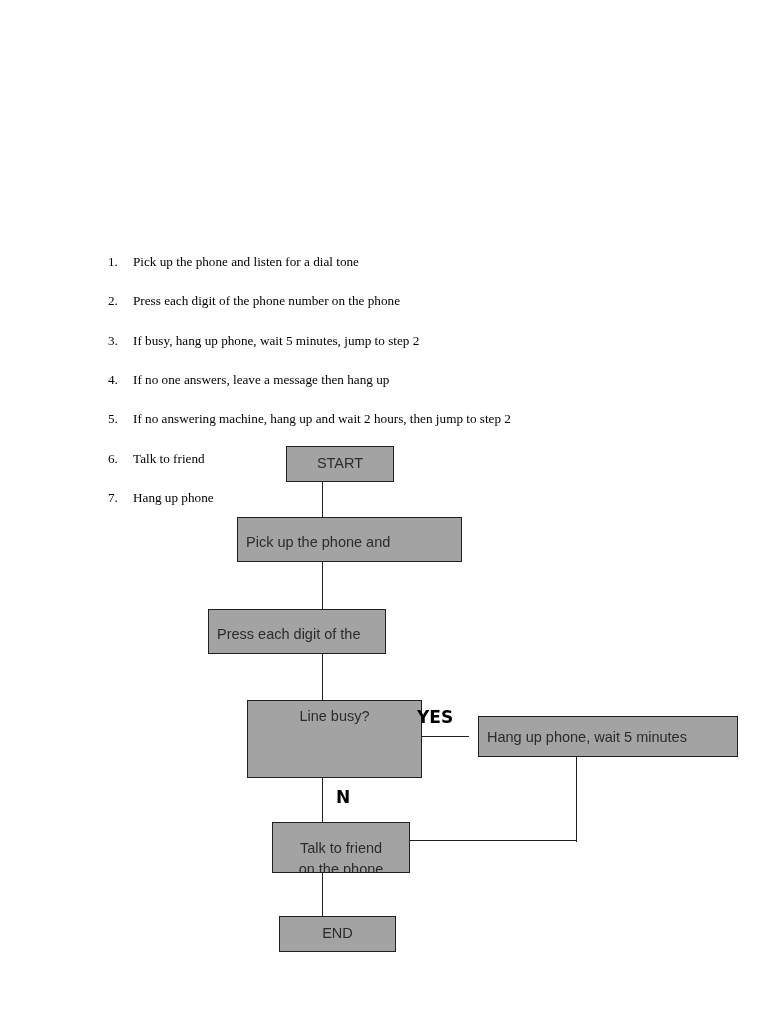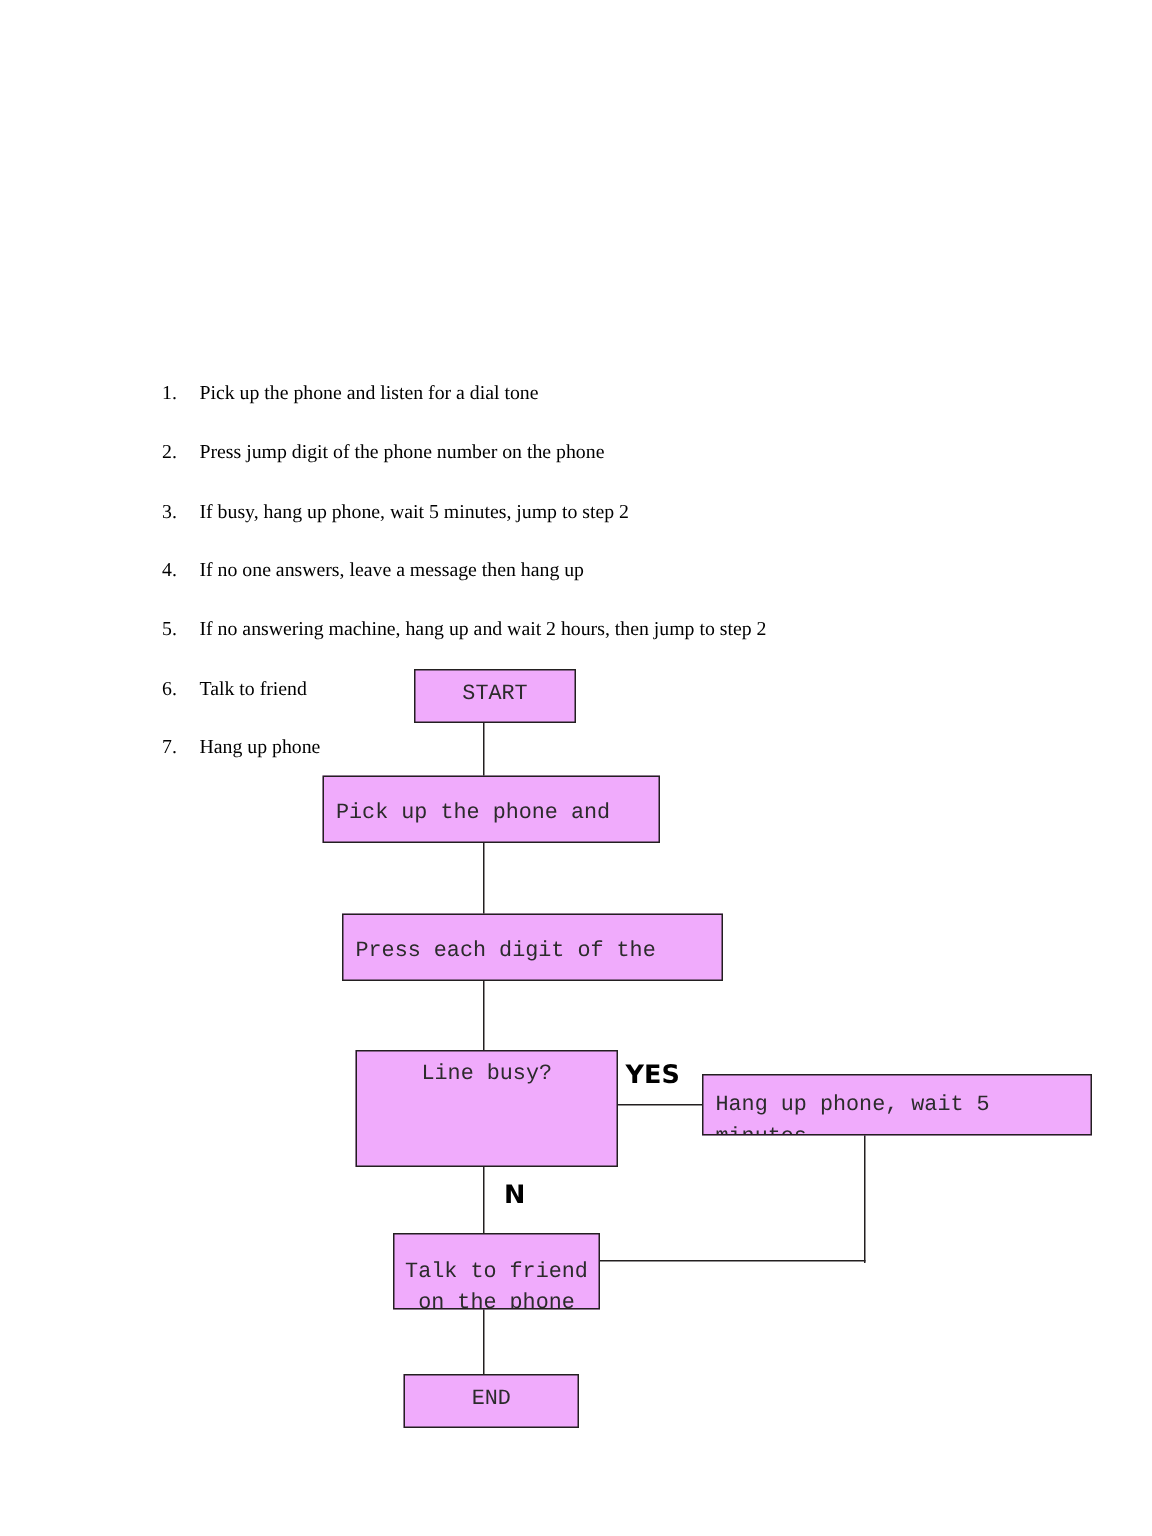--- a/index.html
+++ b/index.html
@@ -76,49 +76,50 @@
     position: absolute;
     left: 0;
     top: 0;
     width: 768px;
     height: 1024px;
   }
   .node {
     position: absolute;
     box-sizing: border-box;
     border: 1.3px solid #231f20;
-    background: #f0abfc;
+    background: #a3a3a3;
     overflow: hidden;
-    font-family: Liberation Mono, monospace;
+    font-family: Liberation Sans, sans-serif;
     color: #2b2b2b;
     z-index: 3;
+    margin-left: 10px;
   }
   .node .txt {
     position: absolute;
     left: 0;
     width: 100%;
     font-size: 14.5px;
     line-height: 1.42;
     white-space: pre-line;
   }
   .node.center .txt { text-align: center; }
   .node.leftpad .txt {
     text-align: left;
     left: 8px;
     width: calc(100% - 10px);
   }
 
   
   #node-start   { left: 276px; top: 446px; width: 108px; height: 36px; }
   #node-start .txt { top: 6px; }
 
-  #node-pickup  { left: 215px; top: 517px; width: 225px; height: 45px; }
+  #node-pickup  { left: 227px; top: 517px; width: 225px; height: 45px; }
   #node-pickup .txt { top: 14px; }
 
-  #node-press   { left: 228px; top: 609px; width: 254px; height: 45px; }
+  #node-press   { left: 198px; top: 609px; width: 178px; height: 45px; }
   #node-press .txt { top: 14px; }
 
   #node-busy    { left: 237px; top: 700px; width: 175px; height: 78px; }
   #node-busy .txt { top: 5px; }
 
   #node-hangup  { left: 468px; top: 716px; width: 260px; height: 41px; }
   #node-hangup .txt { top: 10px; }
 
   #node-talk    { left: 262px; top: 822px; width: 138px; height: 51px; }
   #node-talk .txt { top: 15px; }
@@ -164,21 +165,21 @@
 <div id="page">
 
 
   <div class="steps">
     <div class="step-row">
       <span class="step-num">1.</span>
       <span class="step-text">Pick up the phone and listen for a dial tone</span>
     </div>
     <div class="step-row">
       <span class="step-num">2.</span>
-      <span class="step-text">Press jump digit of the phone number on the phone</span>
+      <span class="step-text">Press each digit of the phone number on the phone</span>
     </div>
     <div class="step-row">
       <span class="step-num">3.</span>
       <span class="step-text">If busy, hang up phone, wait 5 minutes, jump to step 2</span>
     </div>
     <div class="step-row">
       <span class="step-num">4.</span>
       <span class="step-text">If no one answers, leave a message then hang up</span>
     </div>
     <div class="step-row">

